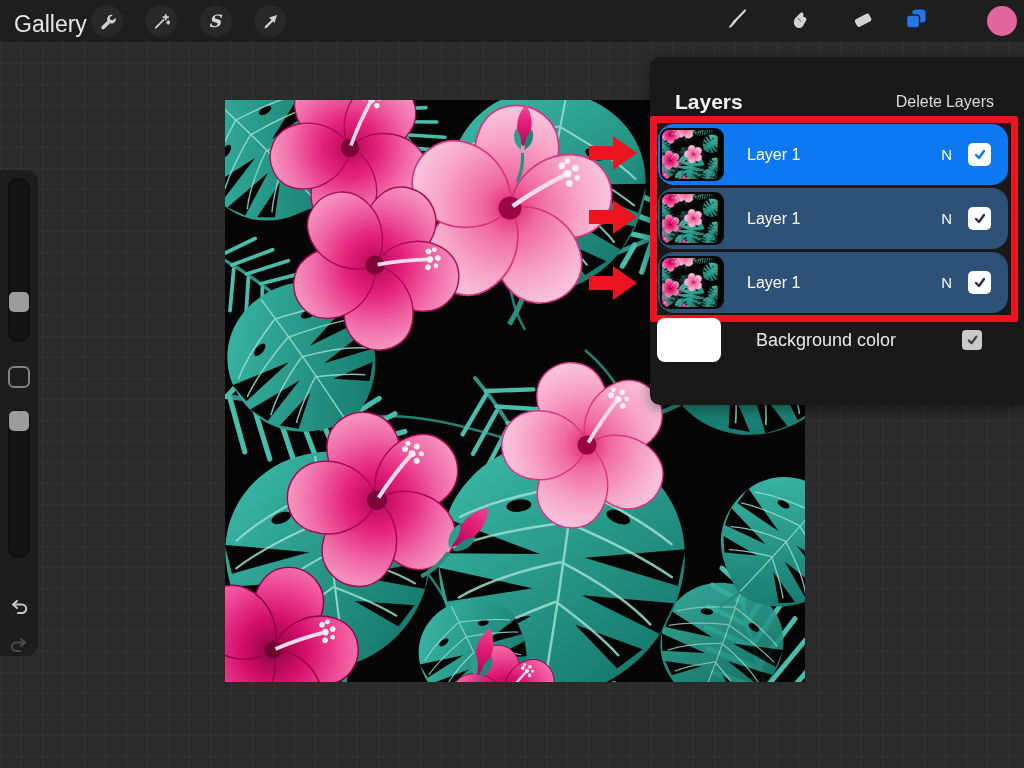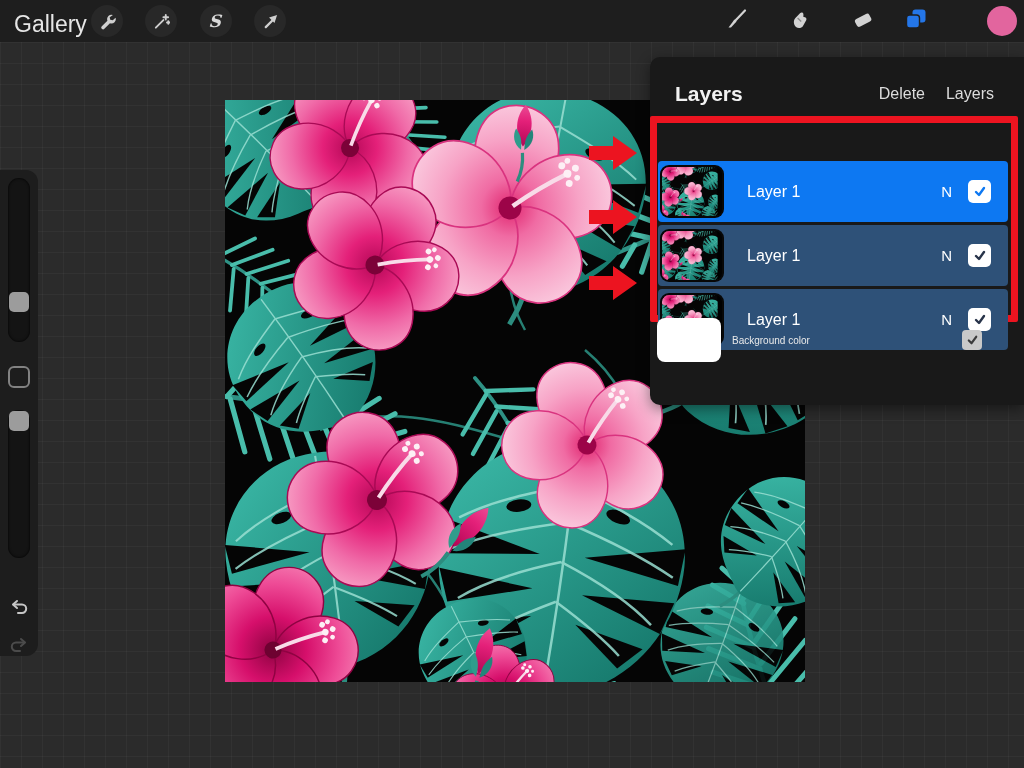--- a/index.html
+++ b/index.html
@@ -43,47 +43,47 @@
   .slider-handle { position:absolute; left:1px; width:20px; height:20px;
                    background:#9c9c9c; border-radius:5px; }
   .modify-btn { position:absolute; left:8px; top:196px; width:22px; height:22px;
                 border:2px solid #828282; border-radius:6px; background:transparent; }
   .undo-btn, .redo-btn { position:absolute; left:8px; width:22px; height:22px; }
 
   
   .layers-panel { position:absolute; left:650px; top:15px; width:374px; height:348px;
                   background:#191919; border-radius:10px 0 0 10px; z-index:10;
                   box-shadow:0 4px 14px rgba(0,0,0,.45); }
-  .panel-header { position:absolute; left:0; top:8px; width:100%; height:58px;
+  .panel-header { position:absolute; left:0; top:16px; width:100%; height:58px;
                   display:flex; align-items:center; }
   .panel-title { margin-left:25px; color:#f2f2f2; font-size:21px; font-weight:bold; }
-  .hdr-actions { margin-left:auto; margin-right:30px; display:flex; gap:21px; }
+  .hdr-actions { margin-left:auto; margin-right:30px; display:flex; gap:4px; }
   .hdr-btn { color:#dcdcdc; font-size:16px; }
 
   .highlight-box { position:absolute; left:0; top:59px; width:368px; height:206px;
                    border:7px solid #ec1420; border-radius:2px; }
-  .layer-row { position:absolute; left:1px; width:350px; height:61px; border-radius:4px;
-               display:flex; align-items:center;margin-top:37px; }
+  .layer-row { position:absolute; left:1px; width:350px; height:61px; border-radius:16px;
+               display:flex; align-items:center; }
   .row-selected { background:#0d78f2; }
   .row-normal { background:#2e5178; }
   .layer-thumb { position:absolute; left:2px; top:4px; width:64px; height:53px;
                  border-radius:9px; border:2px solid rgba(10,10,10,.65);
                  overflow:hidden; background:#000; }
   .layer-thumb svg { display:block; width:64px; height:53px; }
   .layer-name { position:absolute; left:89px; color:#fff; font-size:16px; }
   .blend-badge { position:absolute; right:56px; color:#fff; font-size:15px; }
   .chk { position:absolute; right:17px; width:23px; height:23px; border-radius:5px;
          background:#fff; display:flex; align-items:center; justify-content:center; }
   .chk svg { display:block; }
 
   .bg-row { position:absolute; left:1px; top:261px; width:350px; height:44px;
             display:flex; align-items:center; }
   .bg-swatch { position:absolute; left:6px; top:0; width:64px; height:44px;
                background:#fff; border-radius:8px; }
-  .bg-label { position:absolute; left:81px; color:#e9e9e9; font-size:10px; }
+  .bg-label { position:absolute; left:105px; color:#e9e9e9; font-size:18px; }
   .chk-gray { position:absolute; right:19px; width:20px; height:20px; border-radius:4px;
               background:#c9c9c9; display:flex; align-items:center; justify-content:center; }
 
   
   .red-arrow { position:absolute; left:589px; width:50px; height:40px; z-index:30; }
 </style>
 </head>
 <body>
 
 <svg width="0" height="0" style="position:absolute" aria-hidden="true">

